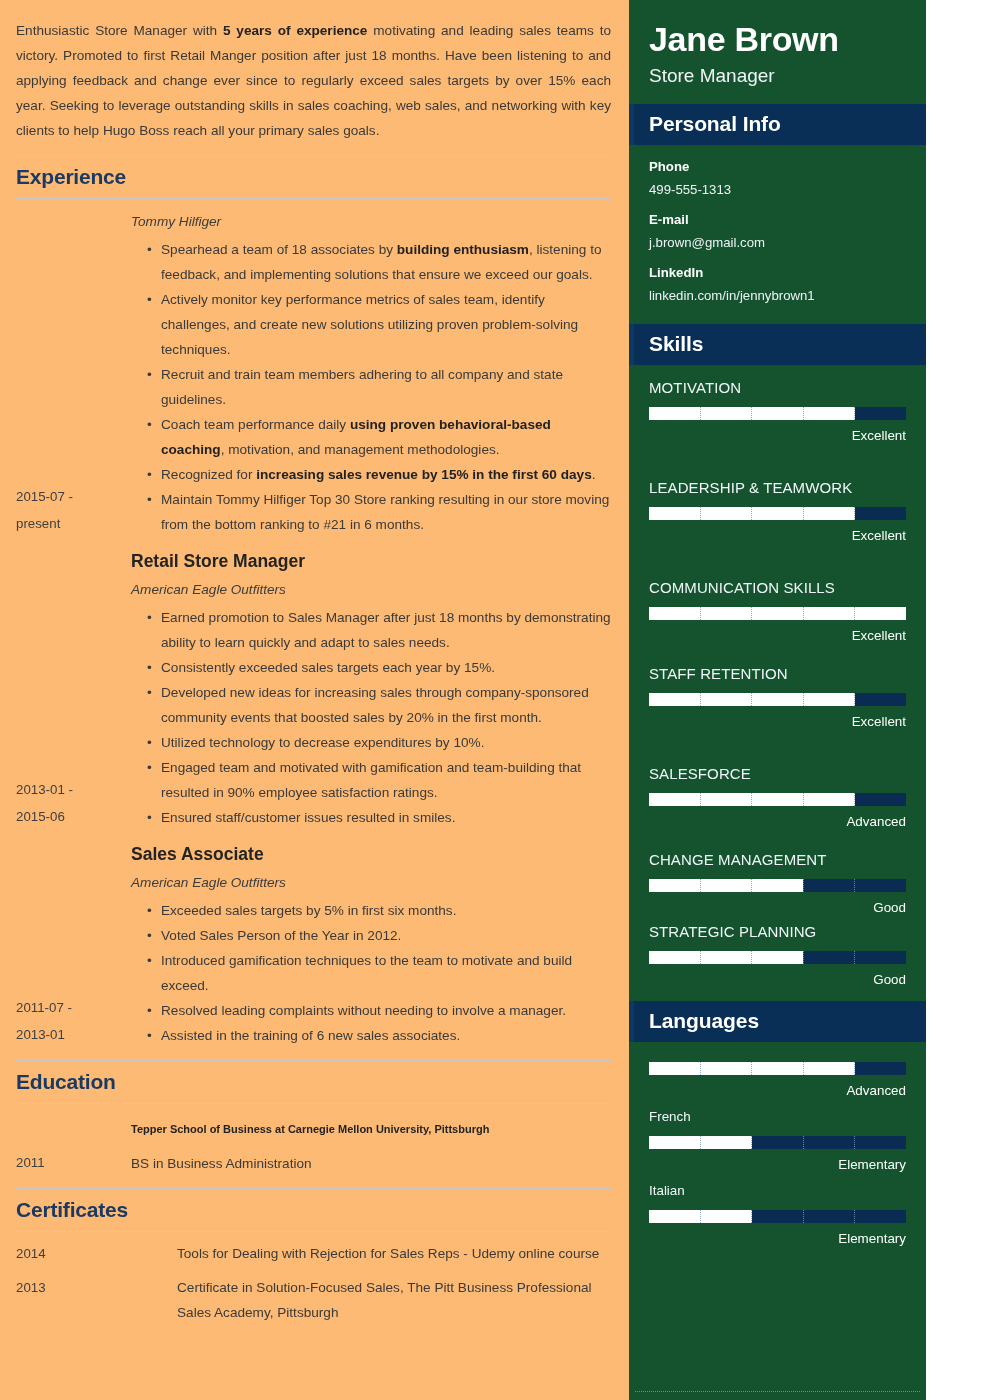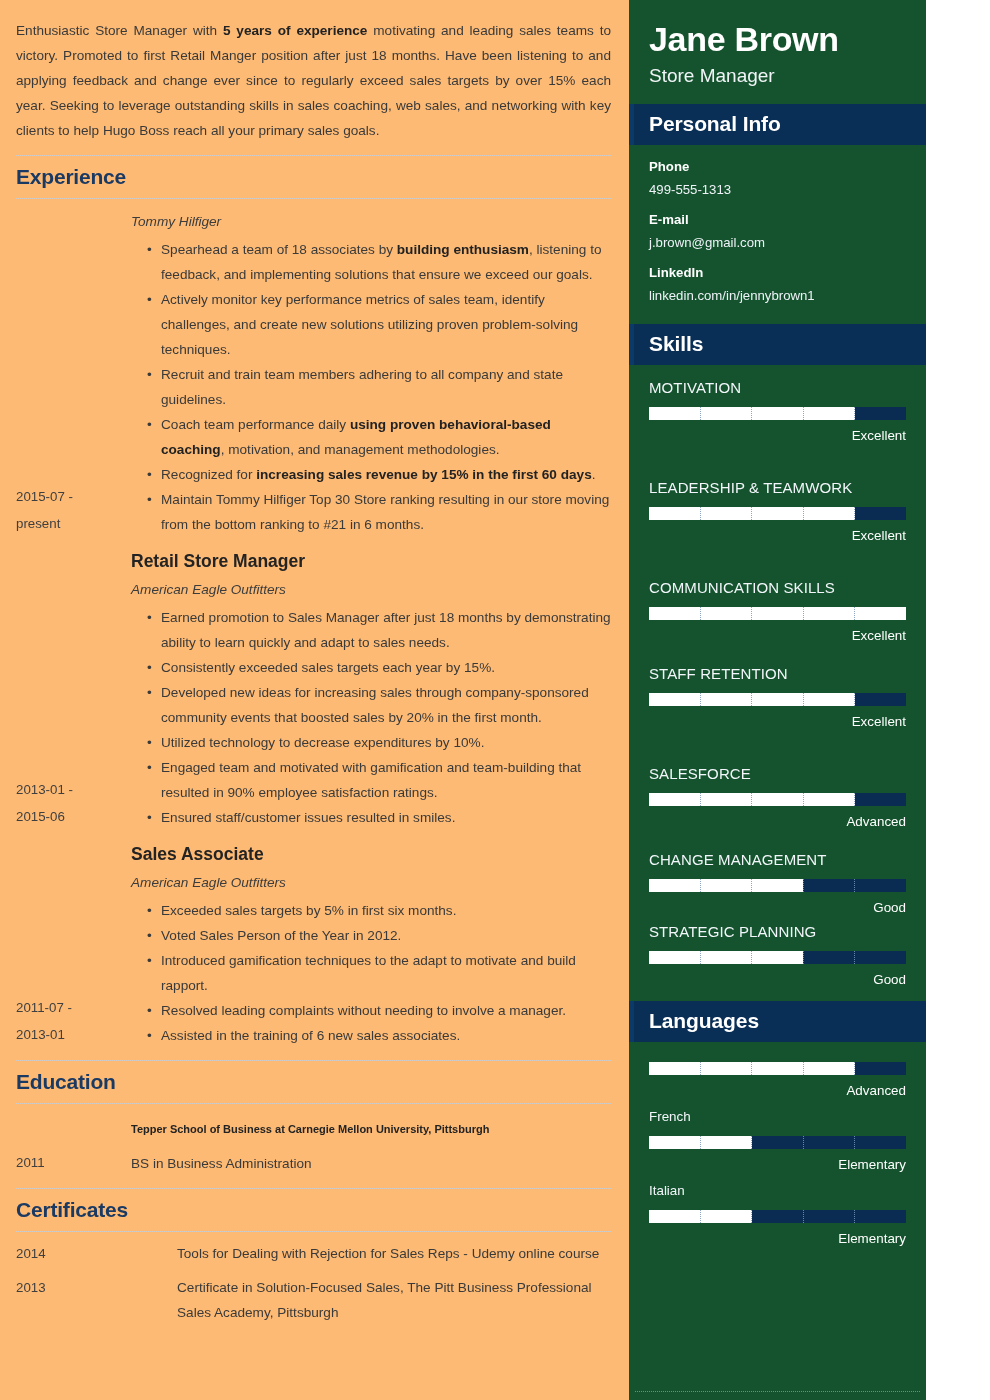--- a/index.html
+++ b/index.html
@@ -294,21 +294,21 @@
           </div>
         </div>
         <div class="entry">
           <div class="dates"><span>2011-07 -</span><span class="d2">2013-01</span></div>
           <div class="body">
             <div class="job-title">Sales Associate</div>
             <div class="company">American Eagle Outfitters</div>
             <ul class="bullets">
               <li>Exceeded sales targets by 5% in first six months.</li>
               <li>Voted Sales Person of the Year in 2012.</li>
-              <li>Introduced gamification techniques to the adapt to motivate and build rapport.</li>
+              <li>Introduced gamification techniques to the team to motivate and build exceed.</li>
               <li>Resolved leading complaints without needing to involve a manager.</li>
               <li>Assisted in the training of 6 new sales associates.</li>
             </ul>
           </div>
         </div>
       </div>
 
     <div class="sec-head-wrap">
       <div class="rule"></div>
       <div class="sec-title">Education</div>

